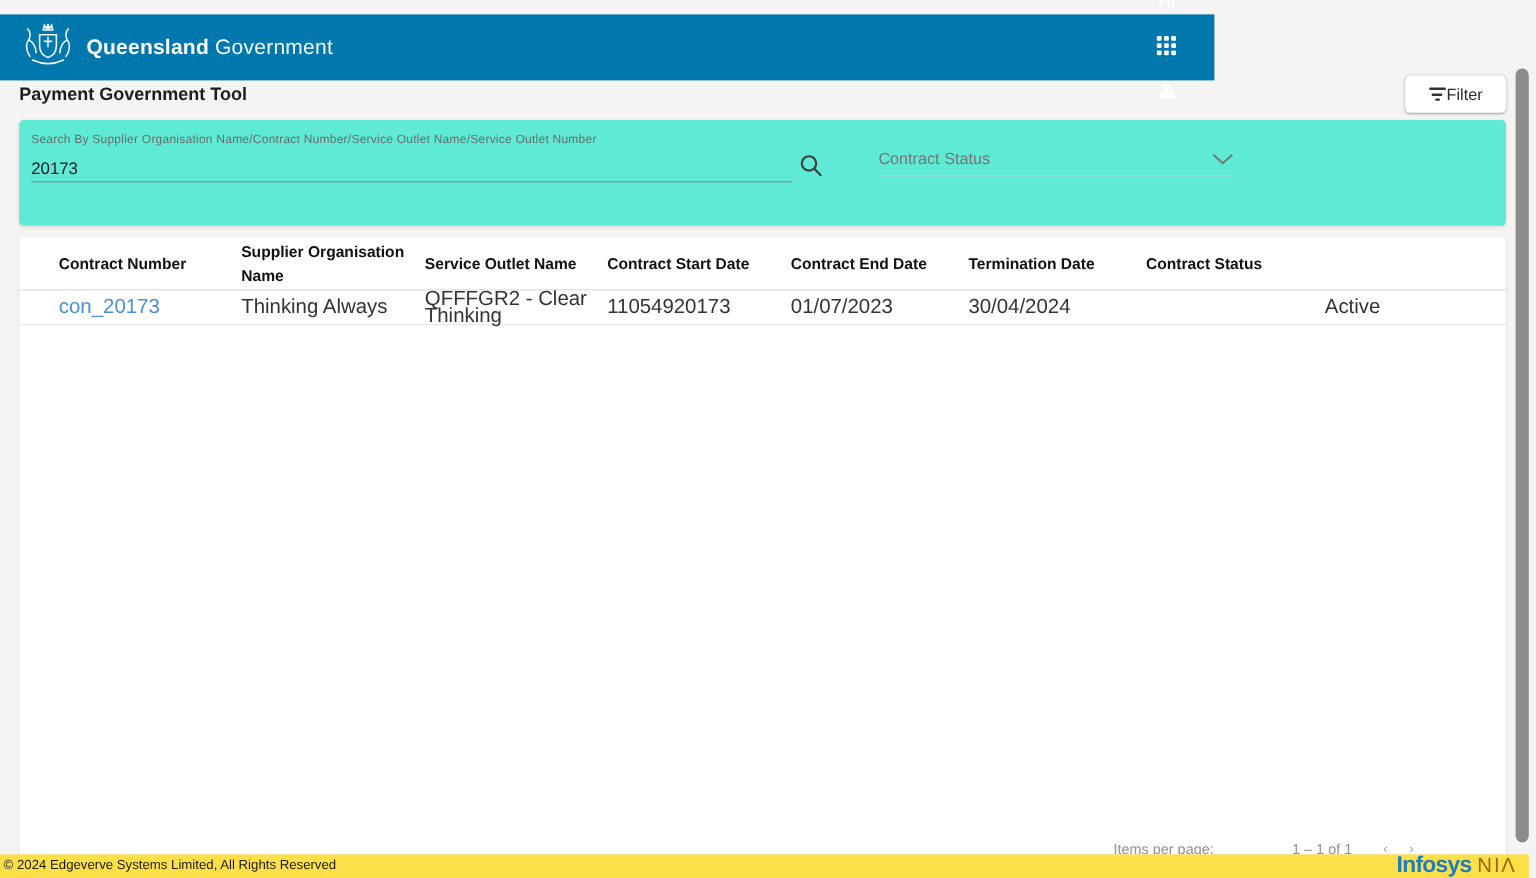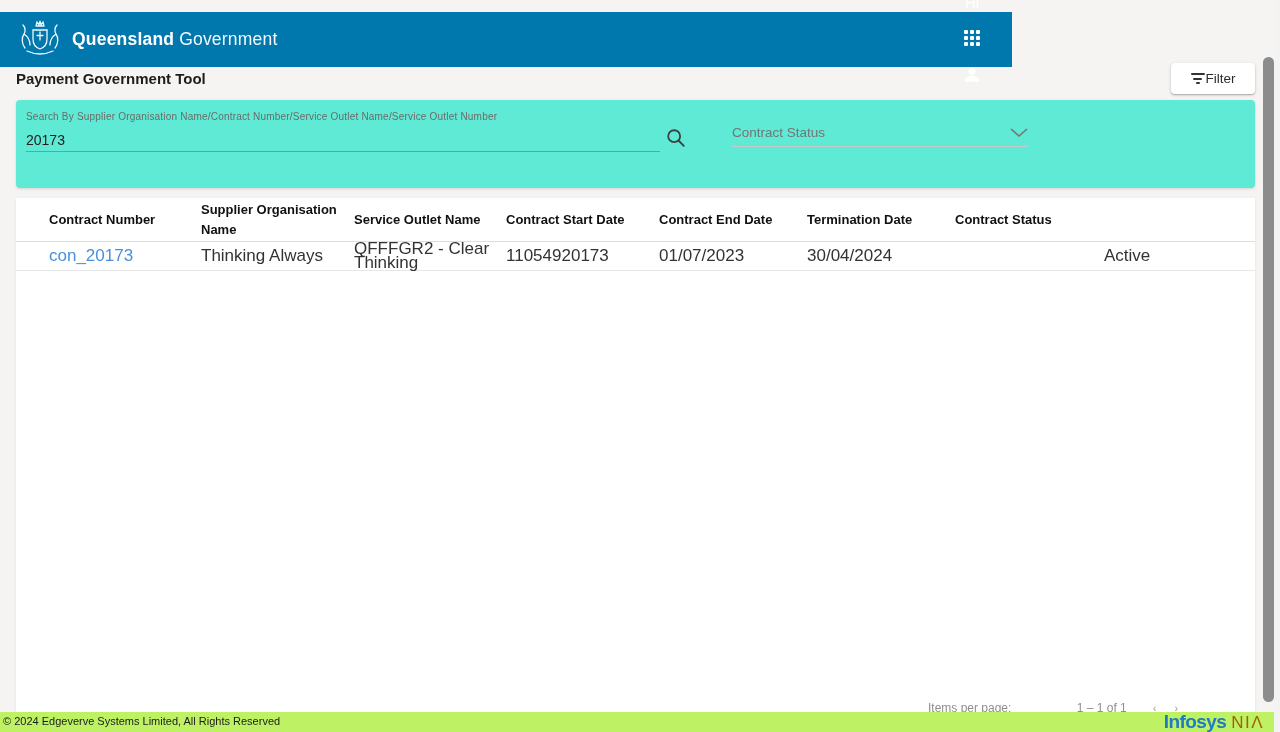--- a/index.html
+++ b/index.html
@@ -55,21 +55,21 @@
   .td { font-size:17px; color:#333; line-height:14px; padding-right:14px; }
   .link-cell { color:#4a90d9; cursor:pointer; text-decoration:none; }
 
   
   .paginator { position:absolute; left:912px; right:40px; bottom:0; height:9px; overflow:hidden;
     display:flex; align-items:center; gap:26px; font-size:12px; color:#8f8f8f; white-space:nowrap; }
   .paginator .pg-val { color:#7f7f7f;margin-top:48px; }
   .pg-navs { display:flex; gap:18px; color:#9a9a9a; font-size:11px; }
 
   
-  .app-footer { position:absolute; left:0; right:0; bottom:0; height:20px; background:#bef264;
+  .app-footer { position:absolute; left:0; right:0; bottom:0; height:20px; background:#fde047;
     display:flex; align-items:center; font-size:11px; color:#1c1c1c; z-index:5; }
   .copyright { position:absolute; left:3px; top:3px; }
   .footer-links { position:absolute; left:0; right:0; top:3px; text-align:center; }
   .footer-links a { color:#4a80c4; text-decoration:none; cursor:pointer; }
   .footer-links .sep { color:#4a80c4; margin:0 4px; }
   .infosys-logo { position:absolute; right:16px; bottom:-1px; display:flex; align-items:baseline; z-index:6; }
   .infosys-word { font-size:19px; color:#1e7cc0; font-weight:bold; letter-spacing:-.6px; }
   .nia-word { font-size:17px; color:#a16207; letter-spacing:1.5px; margin-left:5px; font-weight:400; }
 
   

